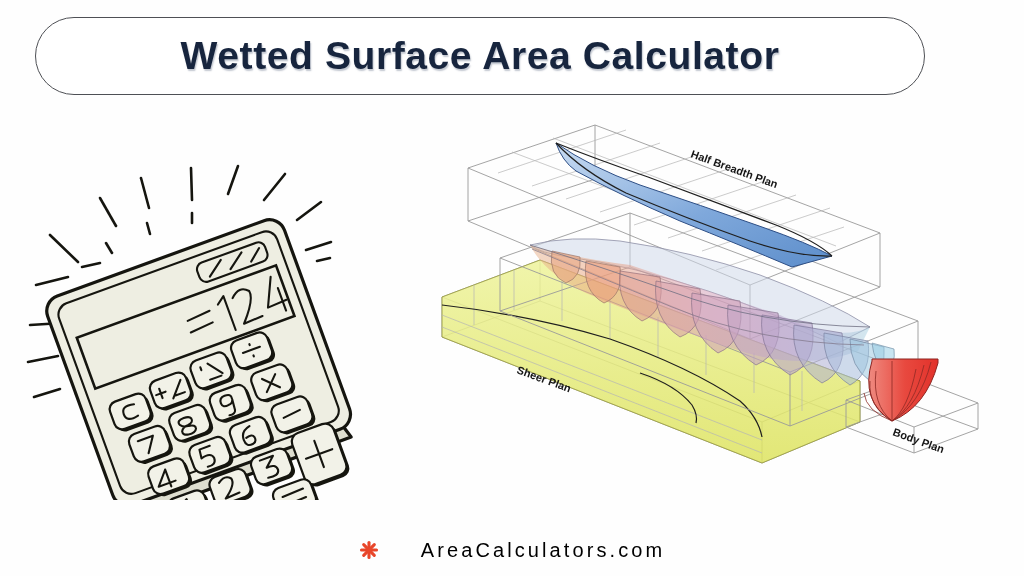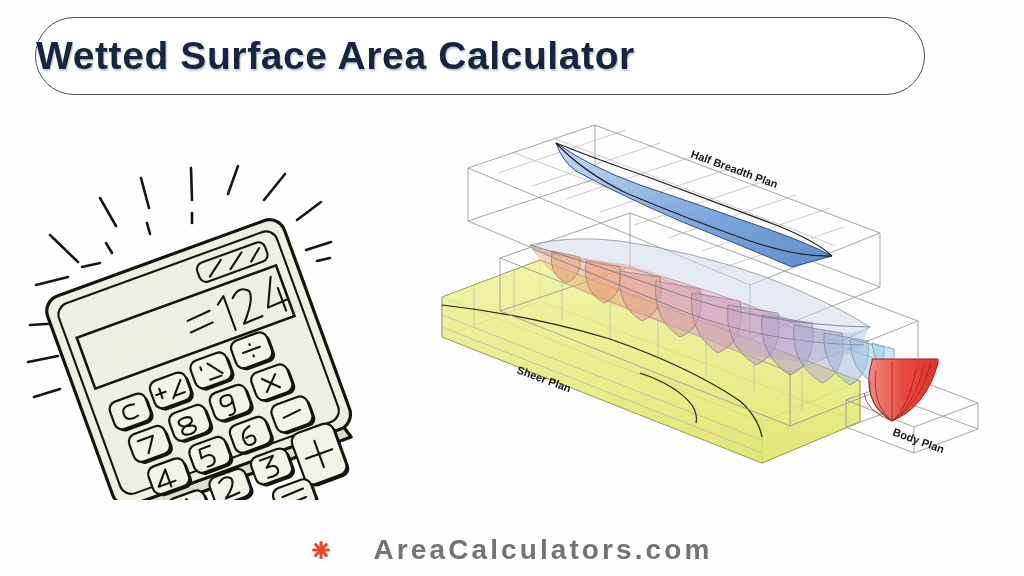--- a/index.html
+++ b/index.html
@@ -27,21 +27,21 @@
     left: 35px;
     top: 17px;
     width: 890px;
     height: 78px;
     border: 1.3px solid #4e5055;
     border-radius: 44px;
     background: #ffffff;
     box-sizing: border-box;
     display: flex;
     align-items: center;
-    justify-content: flex-start;
+    justify-content: center;
   }
   #page-title {
     font-size: 39px;
     font-weight: bold;
     color: #17253e;
     letter-spacing: 0.6px;
     text-shadow: 1px 1.5px 1.5px rgba(120,130,150,0.45);
     white-space: nowrap;
   }
 
@@ -52,23 +52,23 @@
     top: 530px;
     width: 1024px;
     height: 40px;
     display: flex;
     align-items: center;
     justify-content: center;
     gap: 42px;
   }
   #footer-star { display: block; }
   #footer-brand {
-    font-size: 28px;
-    font-weight: bold;
-    color: #737373;
+    font-size: 20px;
+    font-weight: normal;
+    color: #000000;
     letter-spacing: 3.1px;
     white-space: nowrap;
   }
 
   
   #calculator-illustration {
     position: absolute;
     left: 20px;
     top: 150px;
     width: 400px;

